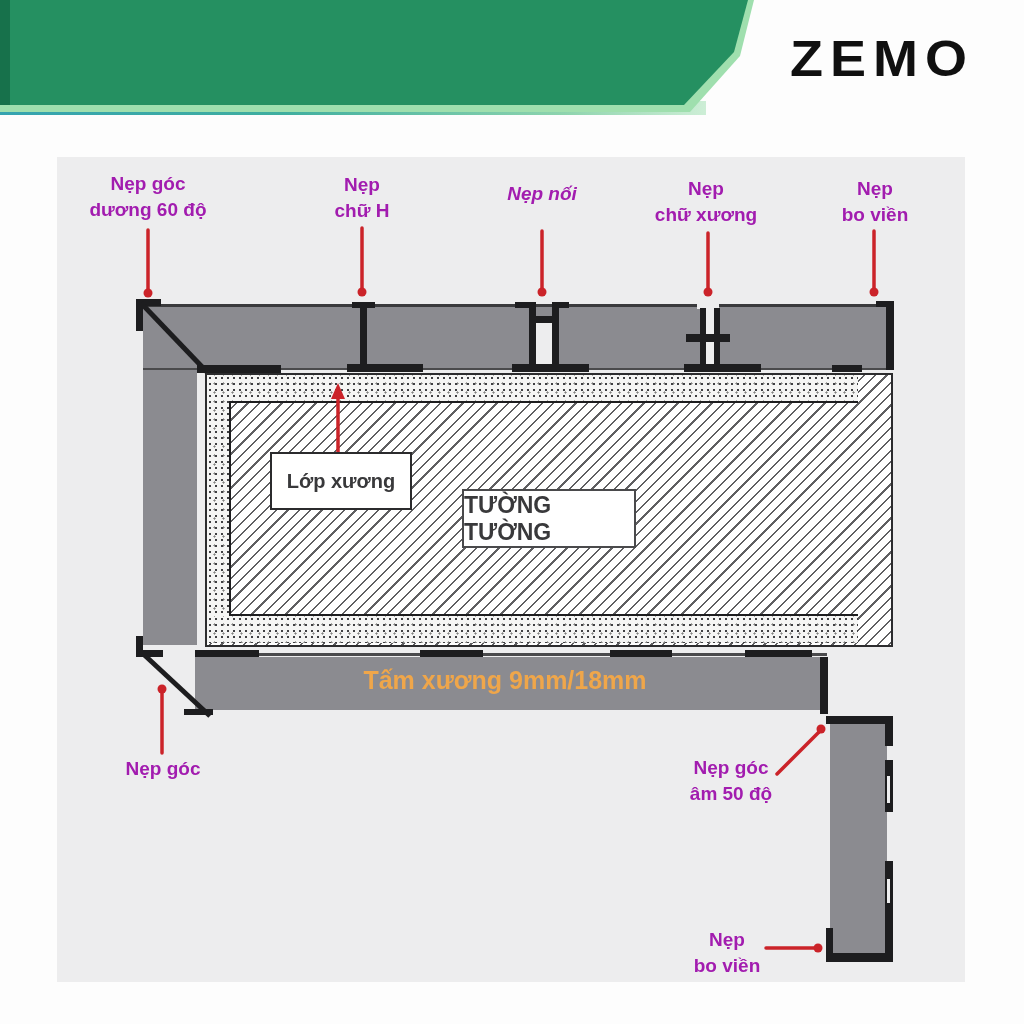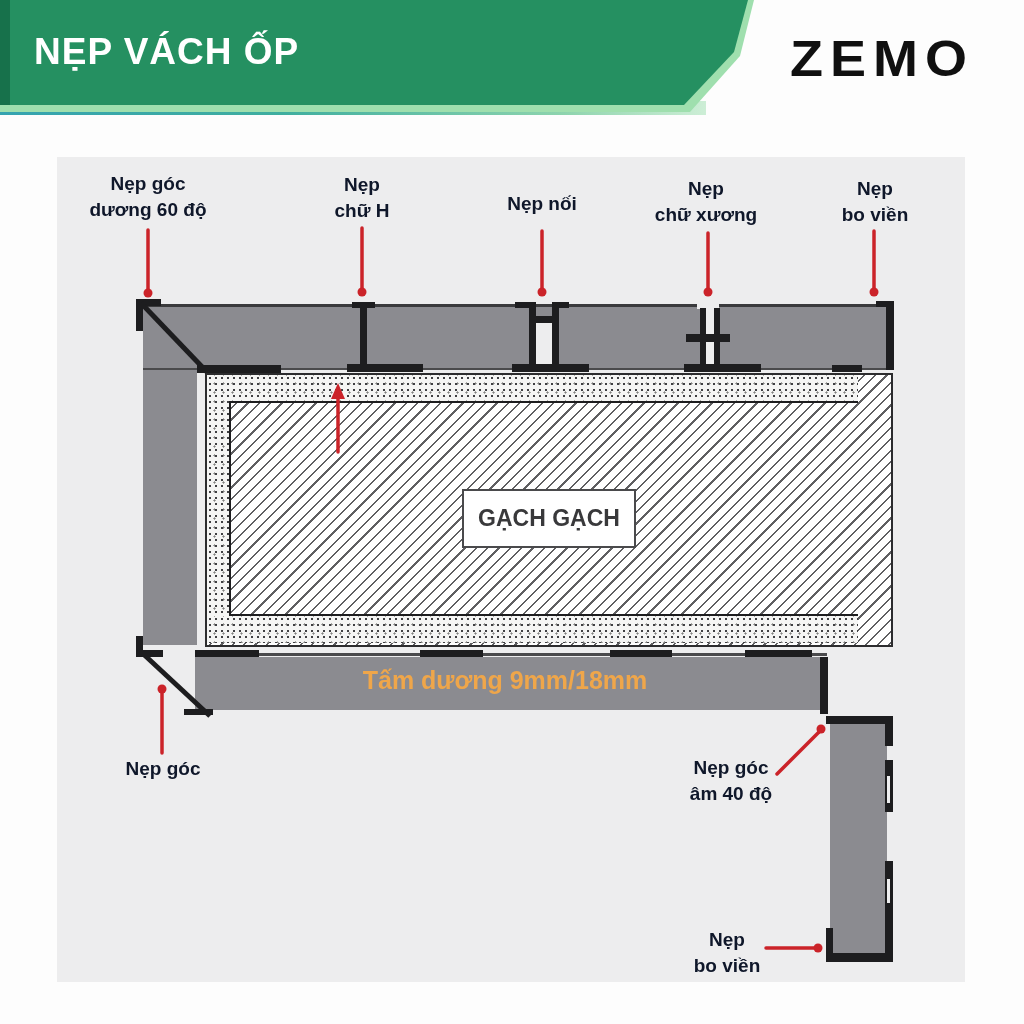--- a/index.html
+++ b/index.html
@@ -53,40 +53,39 @@
     background-size:6px 6px,9px 9px;background-position:0 0,3px 4px;
   }
 
   .label-box{
     position:absolute;background:#ffffff;border:2px solid #4a4a4c;
     display:flex;align-items:center;justify-content:center;
     font-weight:700;color:#39393b;
   }
   .callout{
     position:absolute;width:170px;text-align:center;
-    font-size:19px;font-weight:700;color:#0f172a;line-height:26px;
+    font-size:19px;font-weight:700;color:#a21caf;line-height:26px;
   }
   .panel-text{
     position:absolute;left:250px;top:666px;width:510px;text-align:center;
     color:#efa64a;font-size:25px;font-weight:700;white-space:nowrap;
   }
   svg.overlay{position:absolute;left:0;top:0;}
 </style>
 </head>
 <body>
 
 <div class="page">
 
   <div class="accent-line"></div>
   <div class="banner-outer">
     <div class="banner-inner">
       <div class="banner-darkstrip"></div>
     </div>
   </div>
-  <div class="page-title">NẸP VÁCH ỐP</div>
   <div class="brand">ZEMO</div>
 
   <div class="canvas"></div>
 
   <div class="hatch"></div>
 
   <div class="stipple" style="left:207px;top:375px;width:651px;height:27px;"></div>
   <div class="stipple" style="left:207px;top:375px;width:22px;height:268px;"></div>
   <div class="stipple" style="left:207px;top:616px;width:651px;height:27px;"></div>
   <div class="bk" style="left:229px;top:401px;width:629px;height:2px;"></div>
@@ -168,49 +167,52 @@
       <polygon points="331,399 345,399 338,383" stroke="none"></polygon>
       <line x1="162" y1="753" x2="162" y2="692"></line>
       <circle cx="162" cy="689" r="4.5" stroke="none"></circle>
       <line x1="777" y1="774" x2="819" y2="732"></line>
       <circle cx="821" cy="729" r="4.5" stroke="none"></circle>
       <line x1="766" y1="948" x2="815" y2="948"></line>
       <circle cx="818" cy="948" r="4.5" stroke="none"></circle>
     </g>
   </svg>
 
+  <div class="label-box" style="left:270px;top:452px;width:138px;height:54px;font-size:20px;border-color:#2b2b2d;">
+    <span>Lớp xương</span>
+  </div>
   <div class="label-box" style="left:462px;top:489px;width:170px;height:55px;font-size:23px;">
-    <span>GẠCH GẠCH</span>
-  </div>
-  <div class="panel-text">Tấm dương 9mm/18mm</div>
+    <span>TƯỜNG TƯỜNG</span>
+  </div>
+  <div class="panel-text">Tấm xương 9mm/18mm</div>
 
   <div class="callout" style="left:63px;top:171px;">
     <div>Nẹp góc</div>
     <div>dương 60 độ</div>
   </div>
   <div class="callout" style="left:277px;top:172px;">
     <div>Nẹp</div>
     <div>chữ H</div>
   </div>
-  <div class="callout" style="left:457px;top:191px;">
+  <div class="callout" style="left:457px;top:181px;font-style:italic;">
     <div>Nẹp nối</div>
   </div>
   <div class="callout" style="left:621px;top:176px;">
     <div>Nẹp</div>
     <div>chữ xương</div>
   </div>
   <div class="callout" style="left:790px;top:176px;">
     <div>Nẹp</div>
     <div>bo viền</div>
   </div>
   <div class="callout" style="left:78px;top:756px;">
     <div>Nẹp góc</div>
   </div>
   <div class="callout" style="left:646px;top:755px;">
     <div>Nẹp góc</div>
-    <div>âm 40 độ</div>
+    <div>âm 50 độ</div>
   </div>
   <div class="callout" style="left:642px;top:927px;">
     <div>Nẹp</div>
     <div>bo viền</div>
   </div>
 
 </div>
 
 </body></html>

